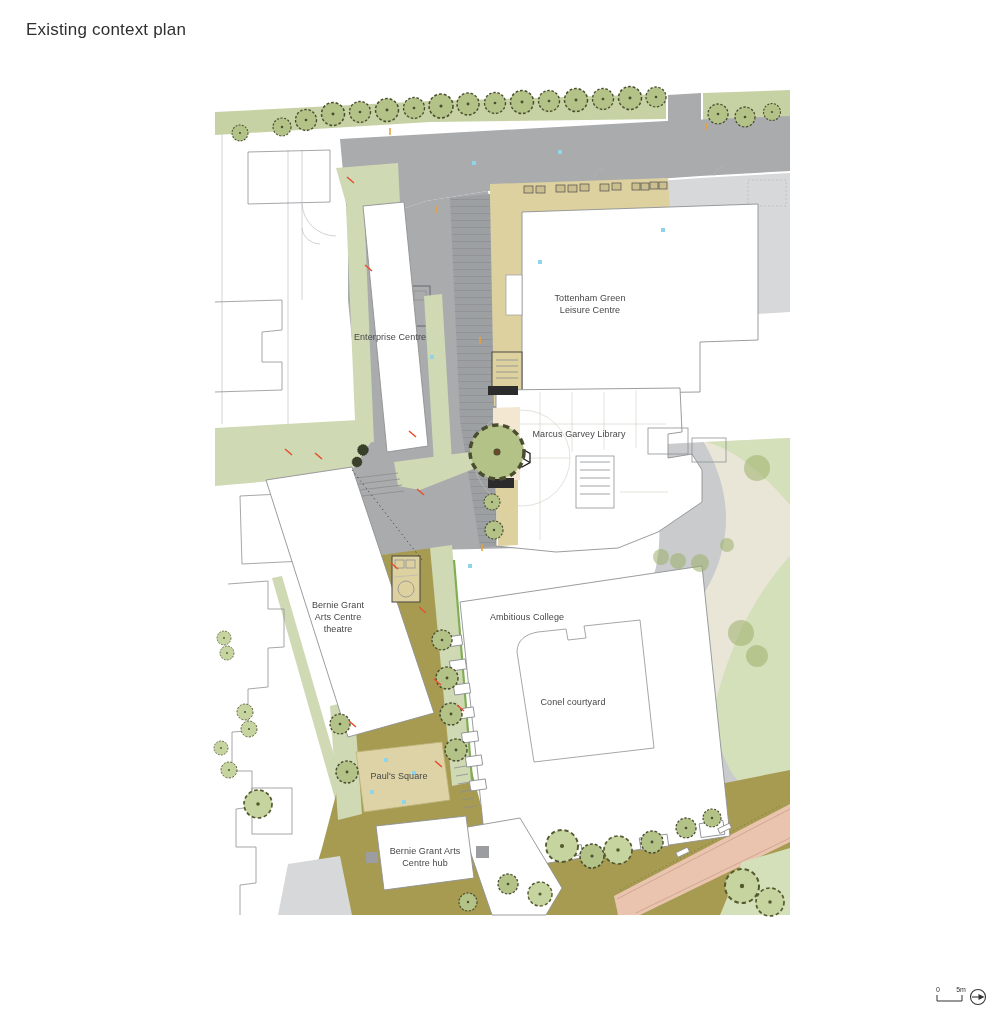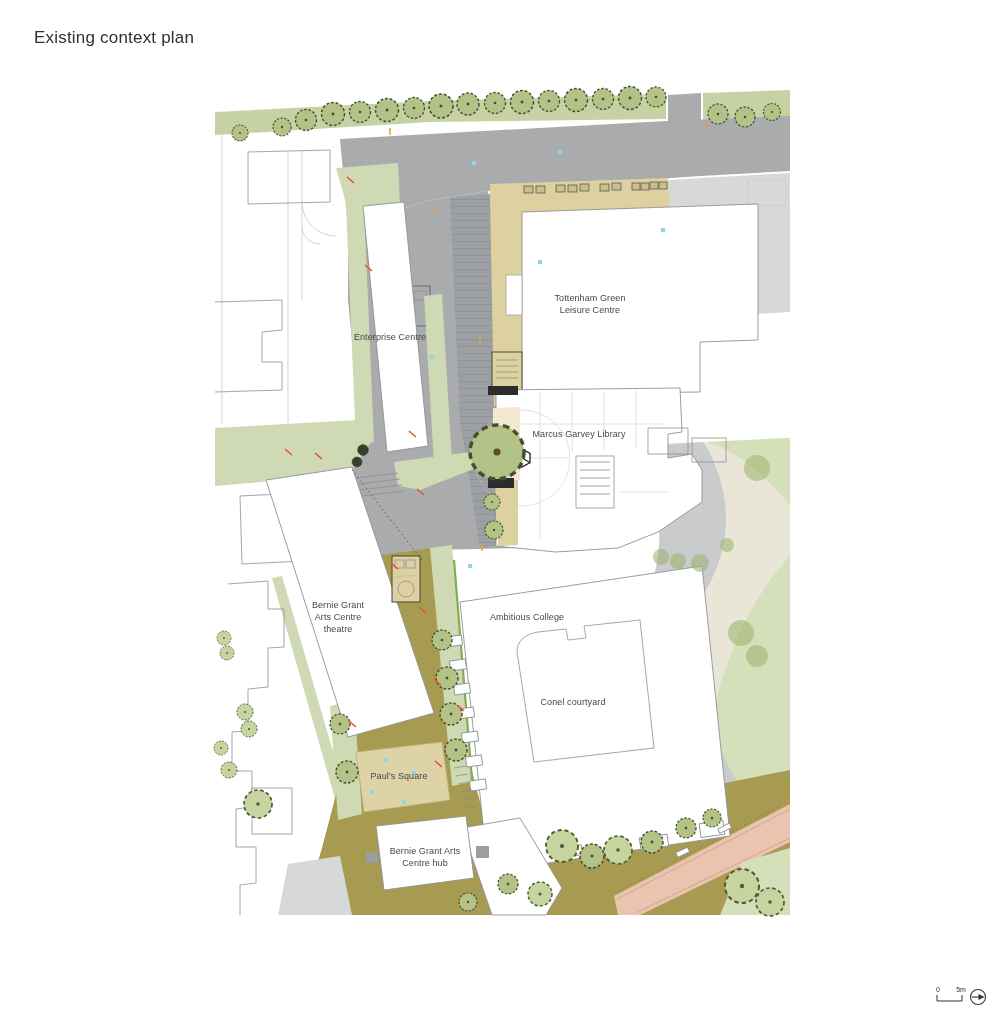--- a/index.html
+++ b/index.html
@@ -1,18 +1,18 @@
 <!DOCTYPE html>
 <html><head>
 <meta charset="utf-8">
 <style>
   html,body{margin:0;padding:0;background:#ffffff;}
   .canvas{position:relative;width:1005px;height:1024px;background:#fff;overflow:hidden;
           font-family:"Liberation Sans",sans-serif;}
-  .title{position:absolute;left:18px;top:12px;margin:16px;font-size:17px;font-weight:400;
+  .title{position:absolute;left:18px;top:12px;margin:8px;font-size:17px;font-weight:400;
          color:#303030;letter-spacing:.2px;text-align:right;}
   svg{position:absolute;left:0;top:0;}
   .bld{fill:#ffffff;stroke:#8f9193;stroke-width:.9;}
   .ol{fill:none;stroke:#8f9193;stroke-width:.8;}
   .thin{fill:none;stroke:#b4b6b8;stroke-width:.6;}
   .faint{fill:none;stroke:#c9cabc;stroke-width:.55;}
   .dark{fill:#2c2c2c;}
   .lbl{font-size:9px;fill:#474747;text-anchor:middle;letter-spacing:.1px;}
   .scale-txt{font-size:7px;fill:#333;text-anchor:middle;}
   .steps{stroke:#8b8d8f;stroke-width:.8;}

